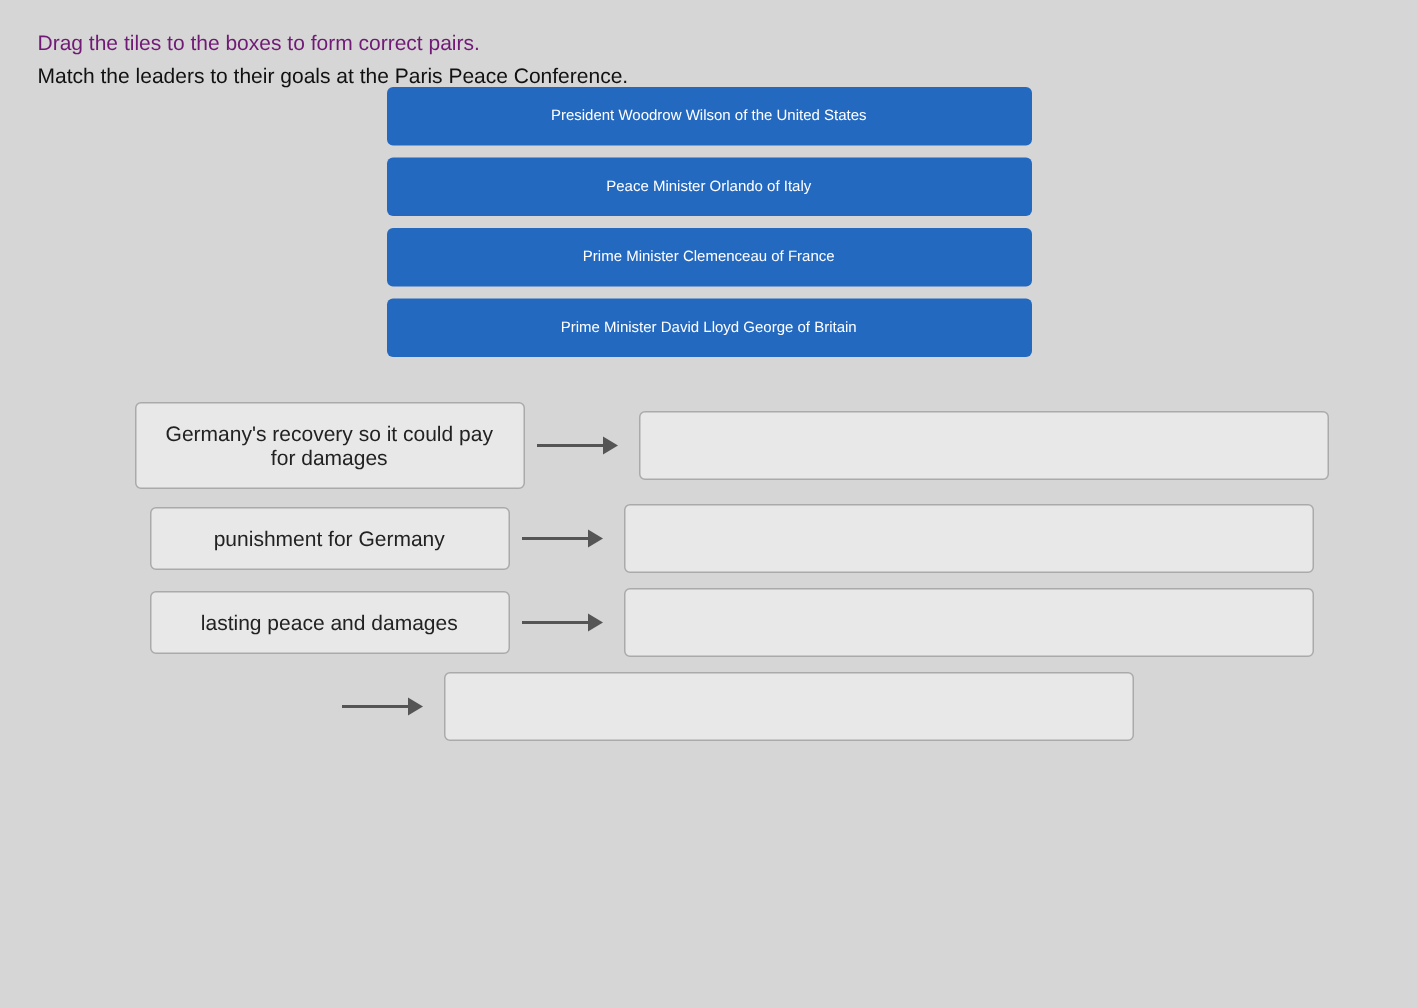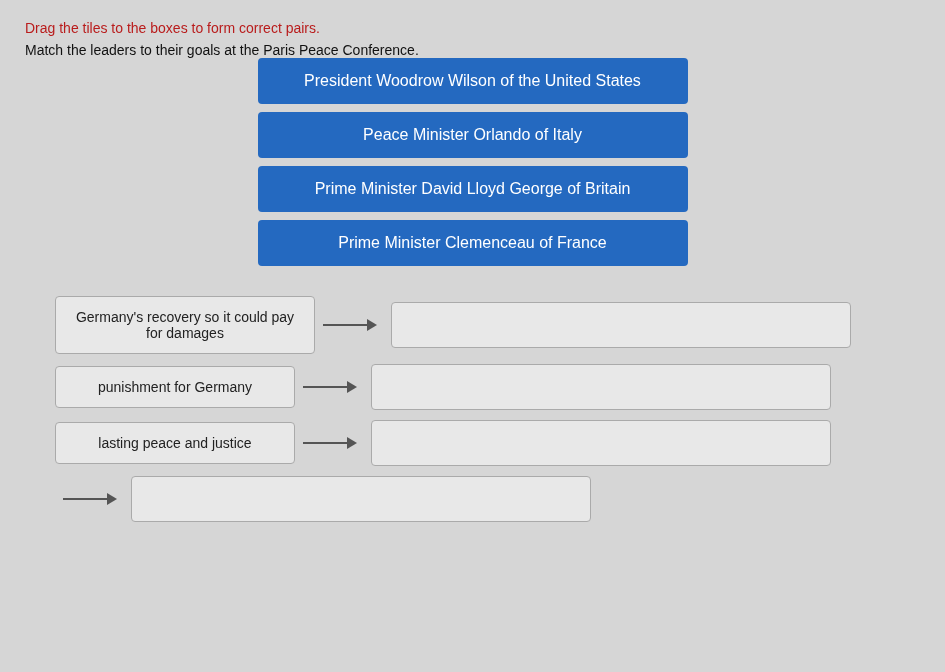--- a/index.html
+++ b/index.html
@@ -14,21 +14,21 @@
       font-size: 14px;
       color: #222;
       width: 945px;
       min-height: 672px;
       padding: 20px 25px;
     }
 
     .instructions {
       margin-bottom: 6px;
       font-size: 14px;
-      color: #b91c1c;
+      color: #701a75;
     }
 
     .subtitle {
       font-size: 14px;
       color: #111;
     }
 
     .tiles-section {
       display: flex;
       flex-direction: column;
@@ -38,40 +38,41 @@
       padding-left: 60px;
       padding-right: 60px;
     }
 
     .tile {
       background-color: #2469c0;
       color: white;
       border-radius: 4px;
       padding: 14px 20px;
       text-align: center;
-      font-size: 16px;
+      font-size: 10px;
       font-weight: normal;
       cursor: grab;
       width: 100%;
       max-width: 430px;
       user-select: none;
     }
 
     .matching-section {
       display: flex;
       flex-direction: column;
       gap: 10px;
       padding-left: 30px;
     }
 
     .match-row {
       display: flex;
       flex-direction: row;
       align-items: center;
       gap: 0px;
+      justify-content: center;
     }
 
     .match-source {
       background-color: #e8e8e8;
       border: 1.5px solid #aaa;
       border-radius: 4px;
       padding: 12px 16px;
       font-size: 14px;
       text-align: center;
       min-width: 240px;
@@ -132,43 +133,43 @@
 </head>
 <body>
 
 <div class="full-layout">
   <p class="instructions">Drag the tiles to the boxes to form correct pairs.</p>
   <p class="subtitle">Match the leaders to their goals at the Paris Peace Conference.</p>
 
   <div class="tiles-section">
     <div class="tile">President Woodrow Wilson of the United States</div>
     <div class="tile">Peace Minister Orlando of Italy</div>
+    <div class="tile">Prime Minister Clemenceau of France</div>
     <div class="tile">Prime Minister David Lloyd George of Britain</div>
-    <div class="tile">Prime Minister Clemenceau of France</div>
   </div>
 
   <div class="matching-section">
     <div class="match-row">
       <div class="match-source">Germany's recovery so it could pay for damages</div>
       <div class="match-arrow">
         <div class="arrow-line"></div>
       </div>
       <div class="match-target"></div>
     </div>
 
     <div class="match-row">
       <div class="match-source">punishment for Germany</div>
       <div class="match-arrow">
         <div class="arrow-line"></div>
       </div>
       <div class="match-target"></div>
     </div>
 
     <div class="match-row">
-      <div class="match-source">lasting peace and justice</div>
+      <div class="match-source">lasting peace and damages</div>
       <div class="match-arrow">
         <div class="arrow-line"></div>
       </div>
       <div class="match-target"></div>
     </div>
 
     <div class="match-row">
       <div class="match-arrow">
         <div class="arrow-line"></div>
       </div>

